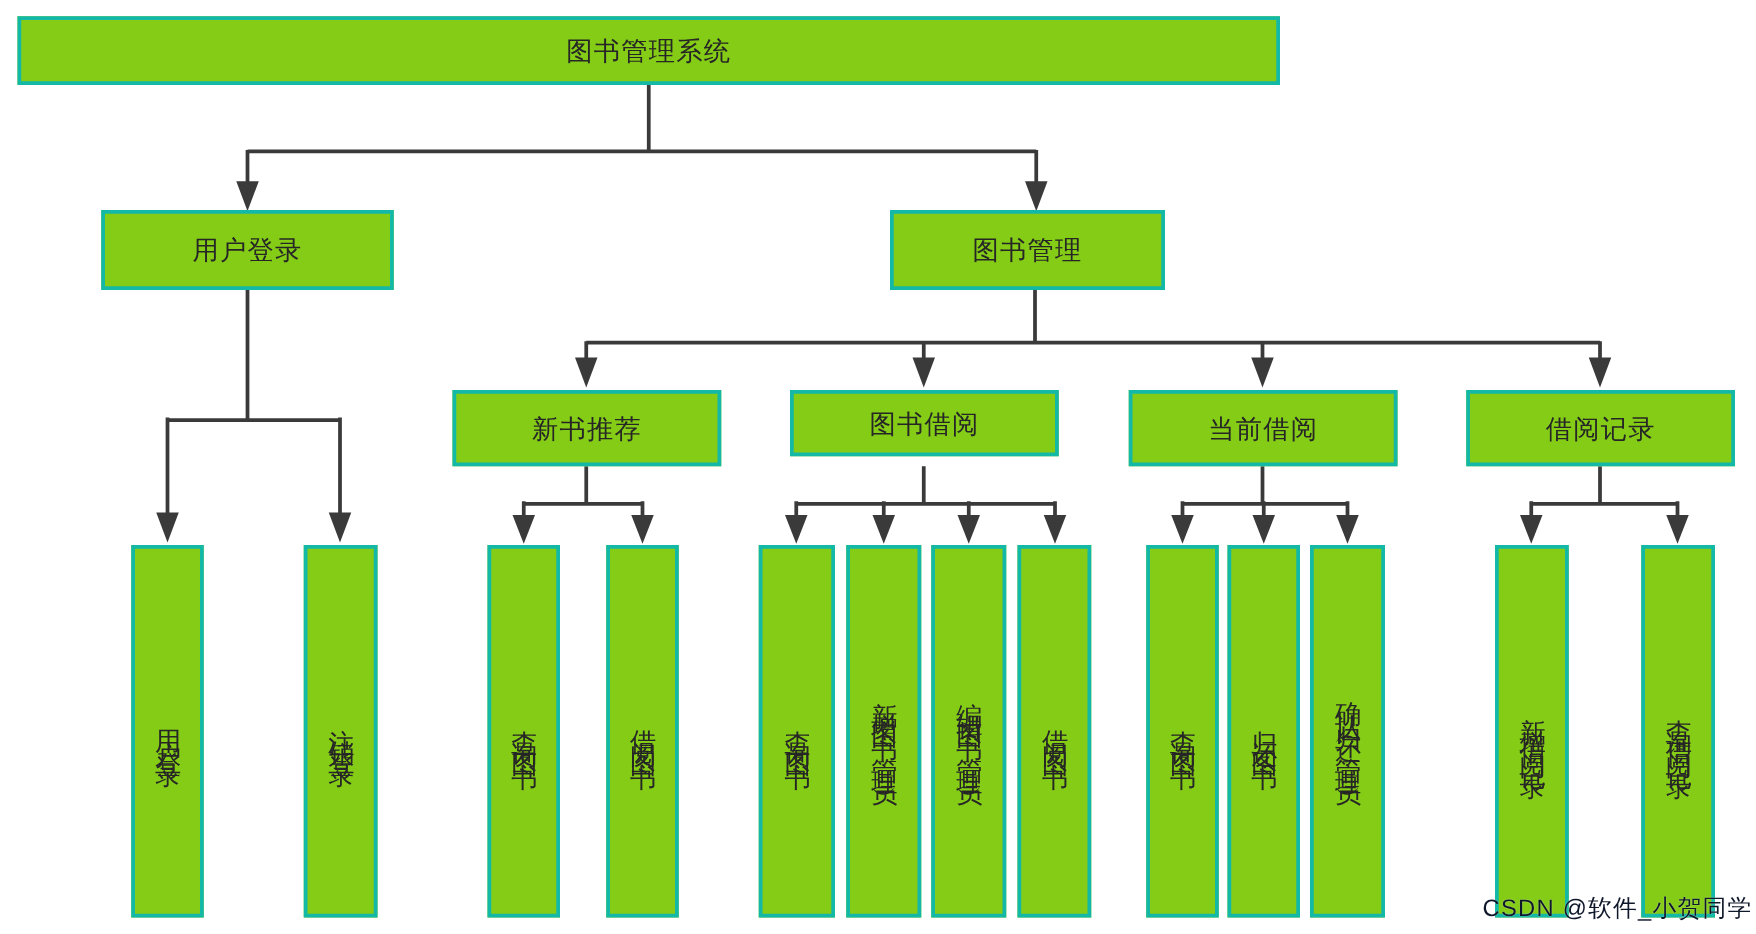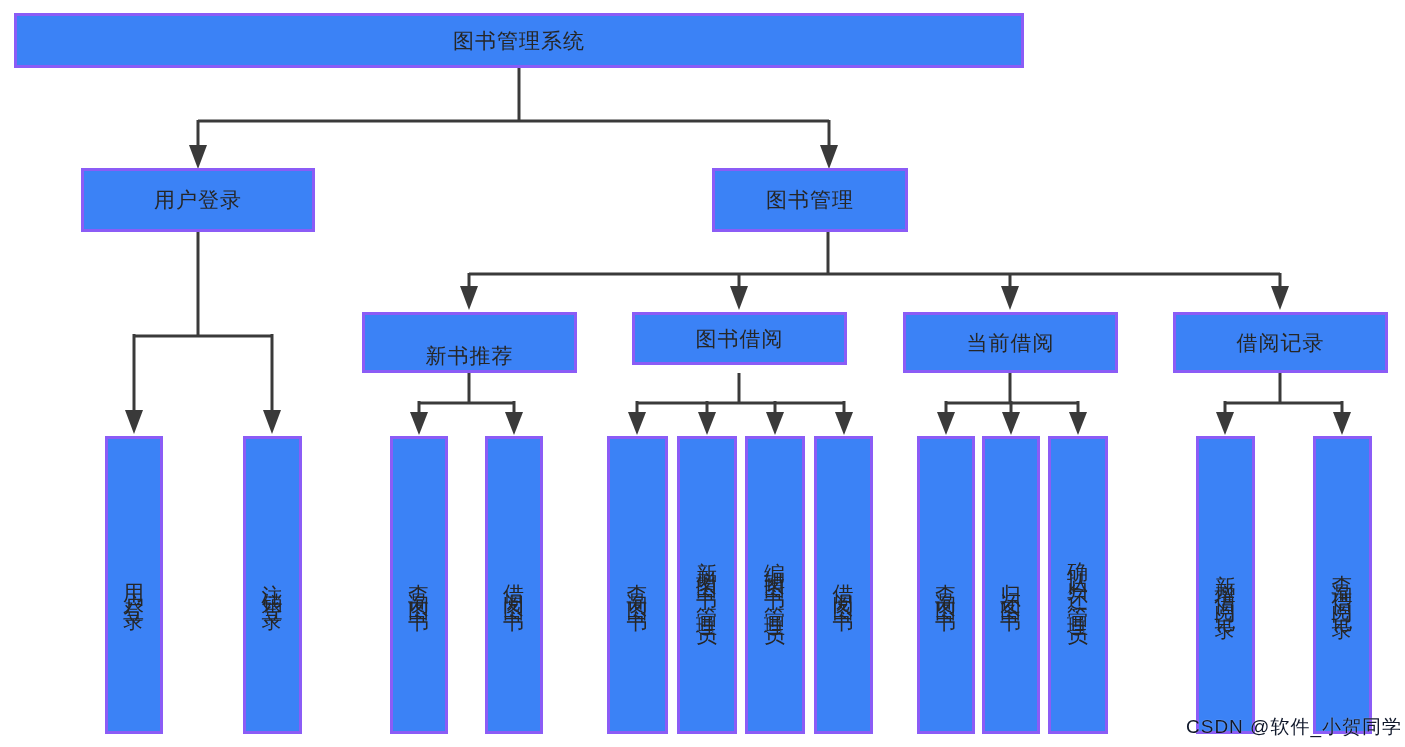--- a/index.html
+++ b/index.html
@@ -13,22 +13,22 @@
     overflow: hidden;
   }
   #connectors {
     position: absolute;
     left: 0; top: 0;
     width: 1405px; height: 747px;
   }
   .node {
     position: absolute;
     box-sizing: border-box;
-    border: 3px solid #8b5cf6;
-    background: #3b82f6;
+    border: 3px solid #14b8a6;
+    background: #84cc16;
     display: flex;
     align-items: center;
     justify-content: center;
   }
   .hbox { font-size: 21px; letter-spacing: 1px; }
   .vbox span.vtext {
     writing-mode: vertical-lr;
     text-orientation: mixed;
     font-size: 21px;
     letter-spacing: 9px;
@@ -126,25 +126,25 @@
     </g>
   </svg>
 
   <div class="node hbox" style="left:14px; top:13px; width:1010px; height:55px;">
     <span>图书管理系统</span>
   </div>
 
   <div class="node hbox" style="left:81px; top:168px; width:234px; height:64px;">
     <span>用户登录</span>
   </div>
-  <div class="node hbox" style="left:712px; top:168px; width:196px; height:64px;">
+  <div class="node hbox" style="left:712px; top:168px; width:220px; height:64px;">
     <span>图书管理</span>
   </div>
 
-  <div class="node hbox" style="left:362px; top:312px; width:215px; height:61px;align-items:flex-end;">
+  <div class="node hbox" style="left:362px; top:312px; width:215px; height:61px;">
     <span>新书推荐</span>
   </div>
   <div class="node hbox" style="left:632px; top:312px; width:215px; height:53px;">
     <span>图书借阅</span>
   </div>
   <div class="node hbox" style="left:903px; top:312px; width:215px; height:61px;">
     <span>当前借阅</span>
   </div>
   <div class="node hbox" style="left:1173px; top:312px; width:215px; height:61px;">
     <span>借阅记录</span>

